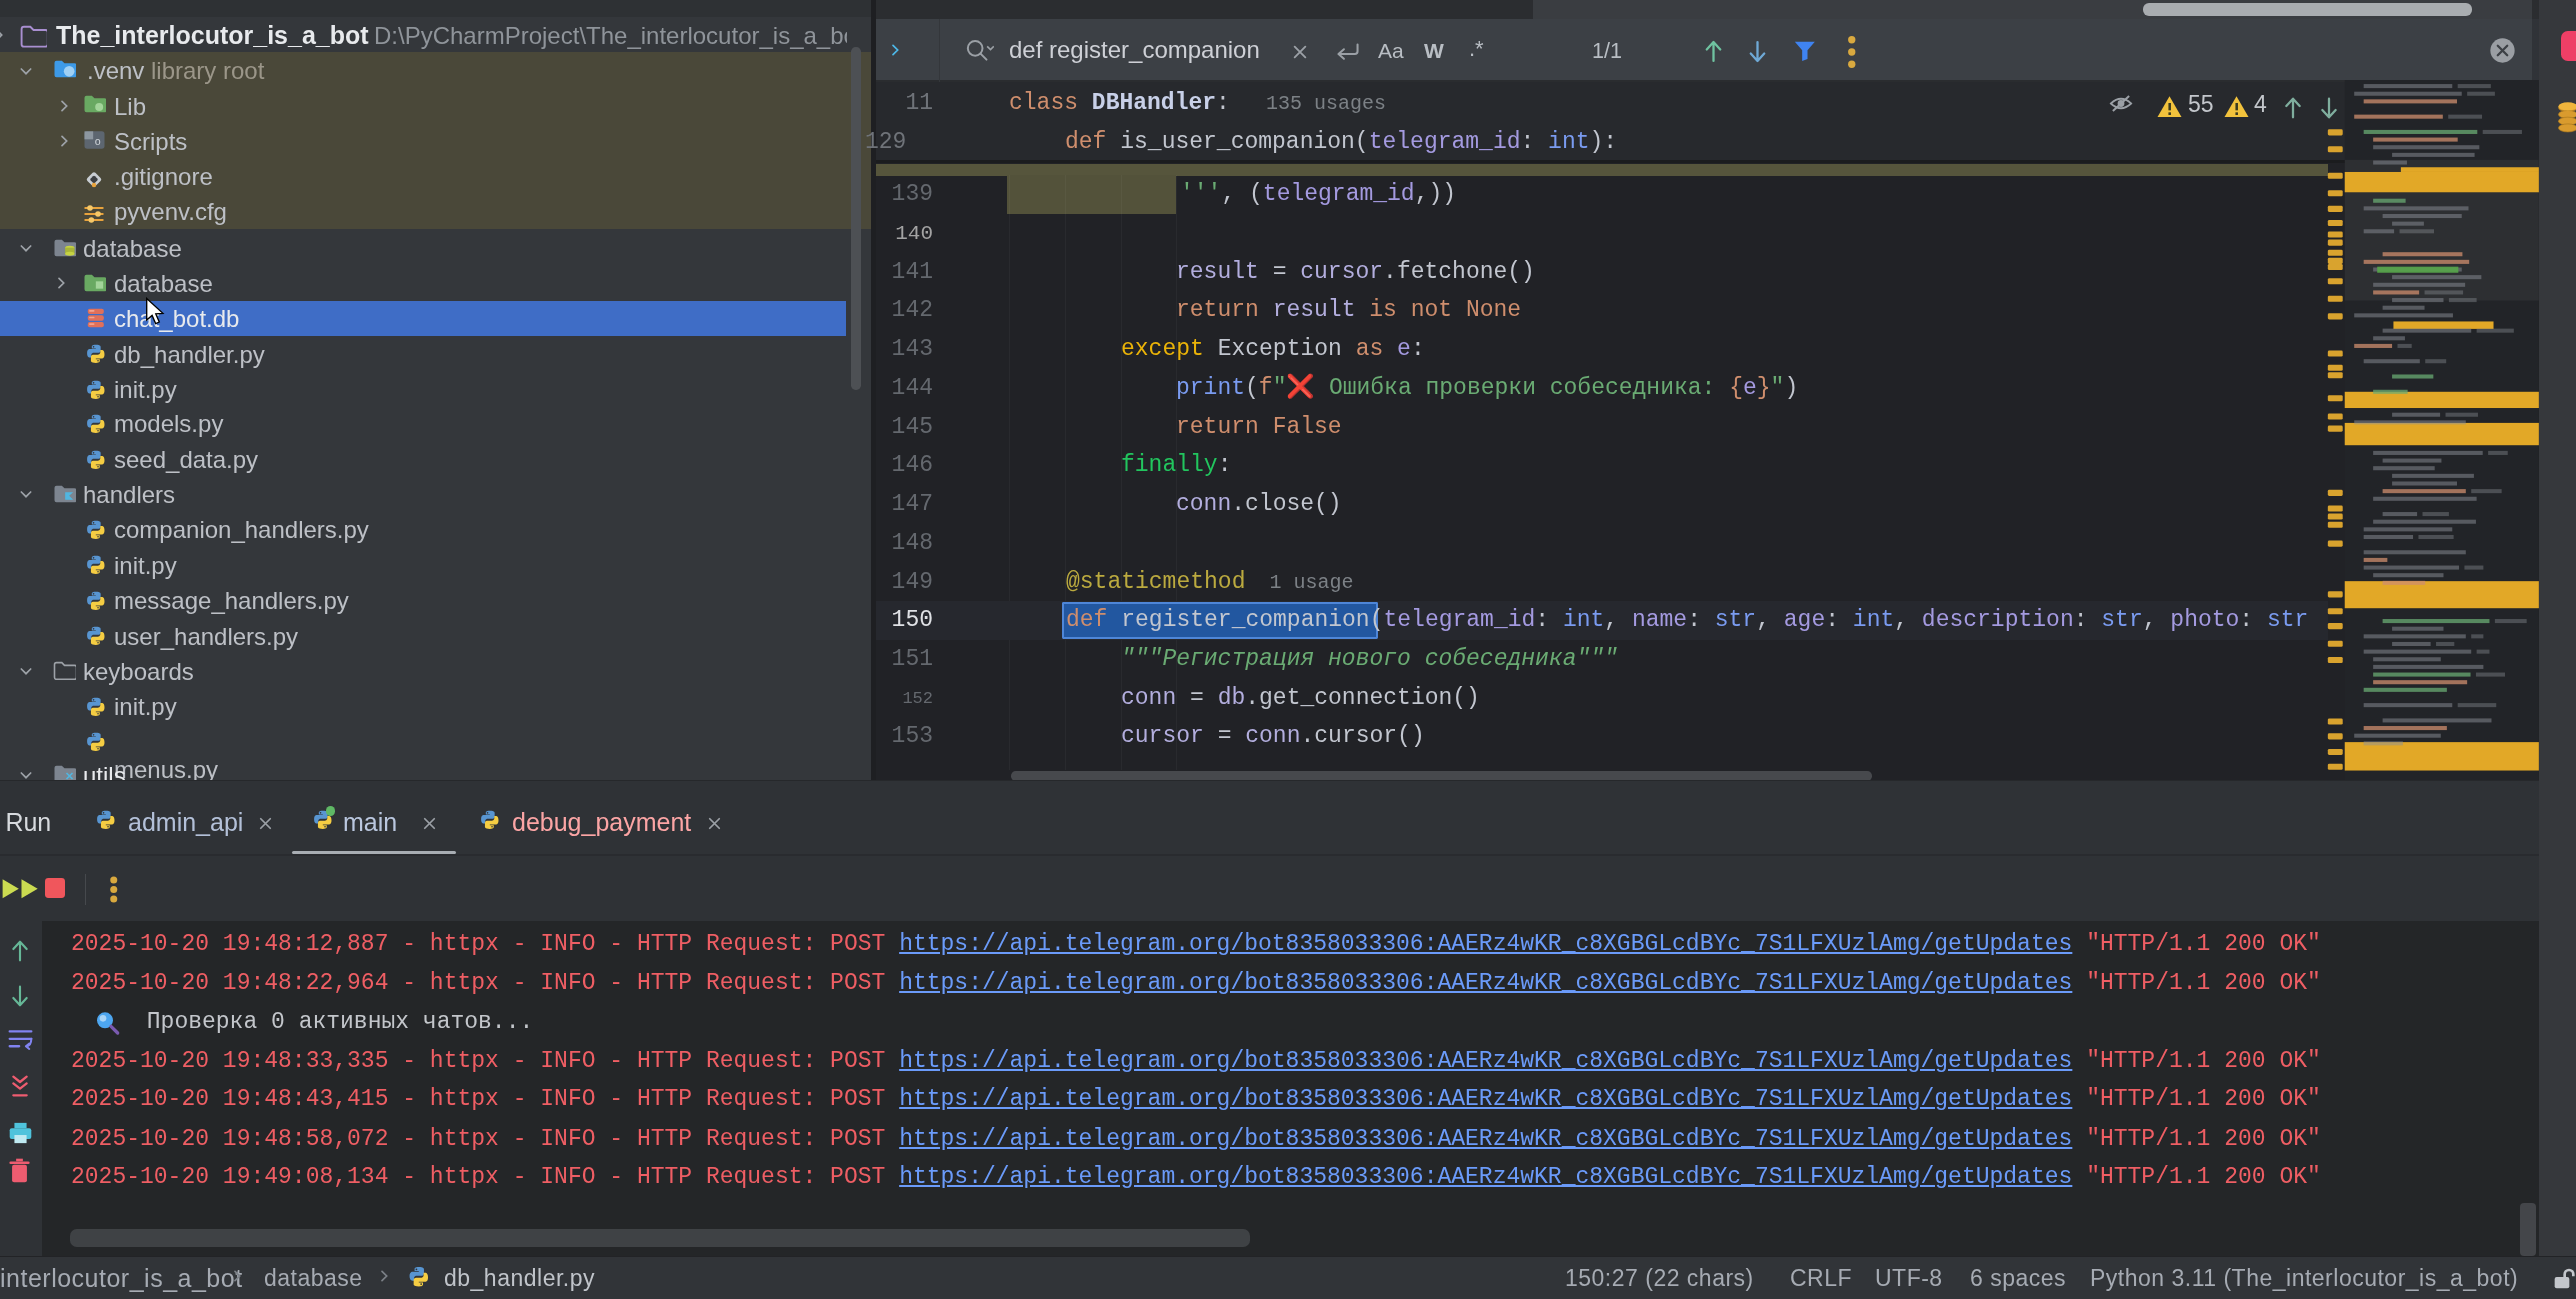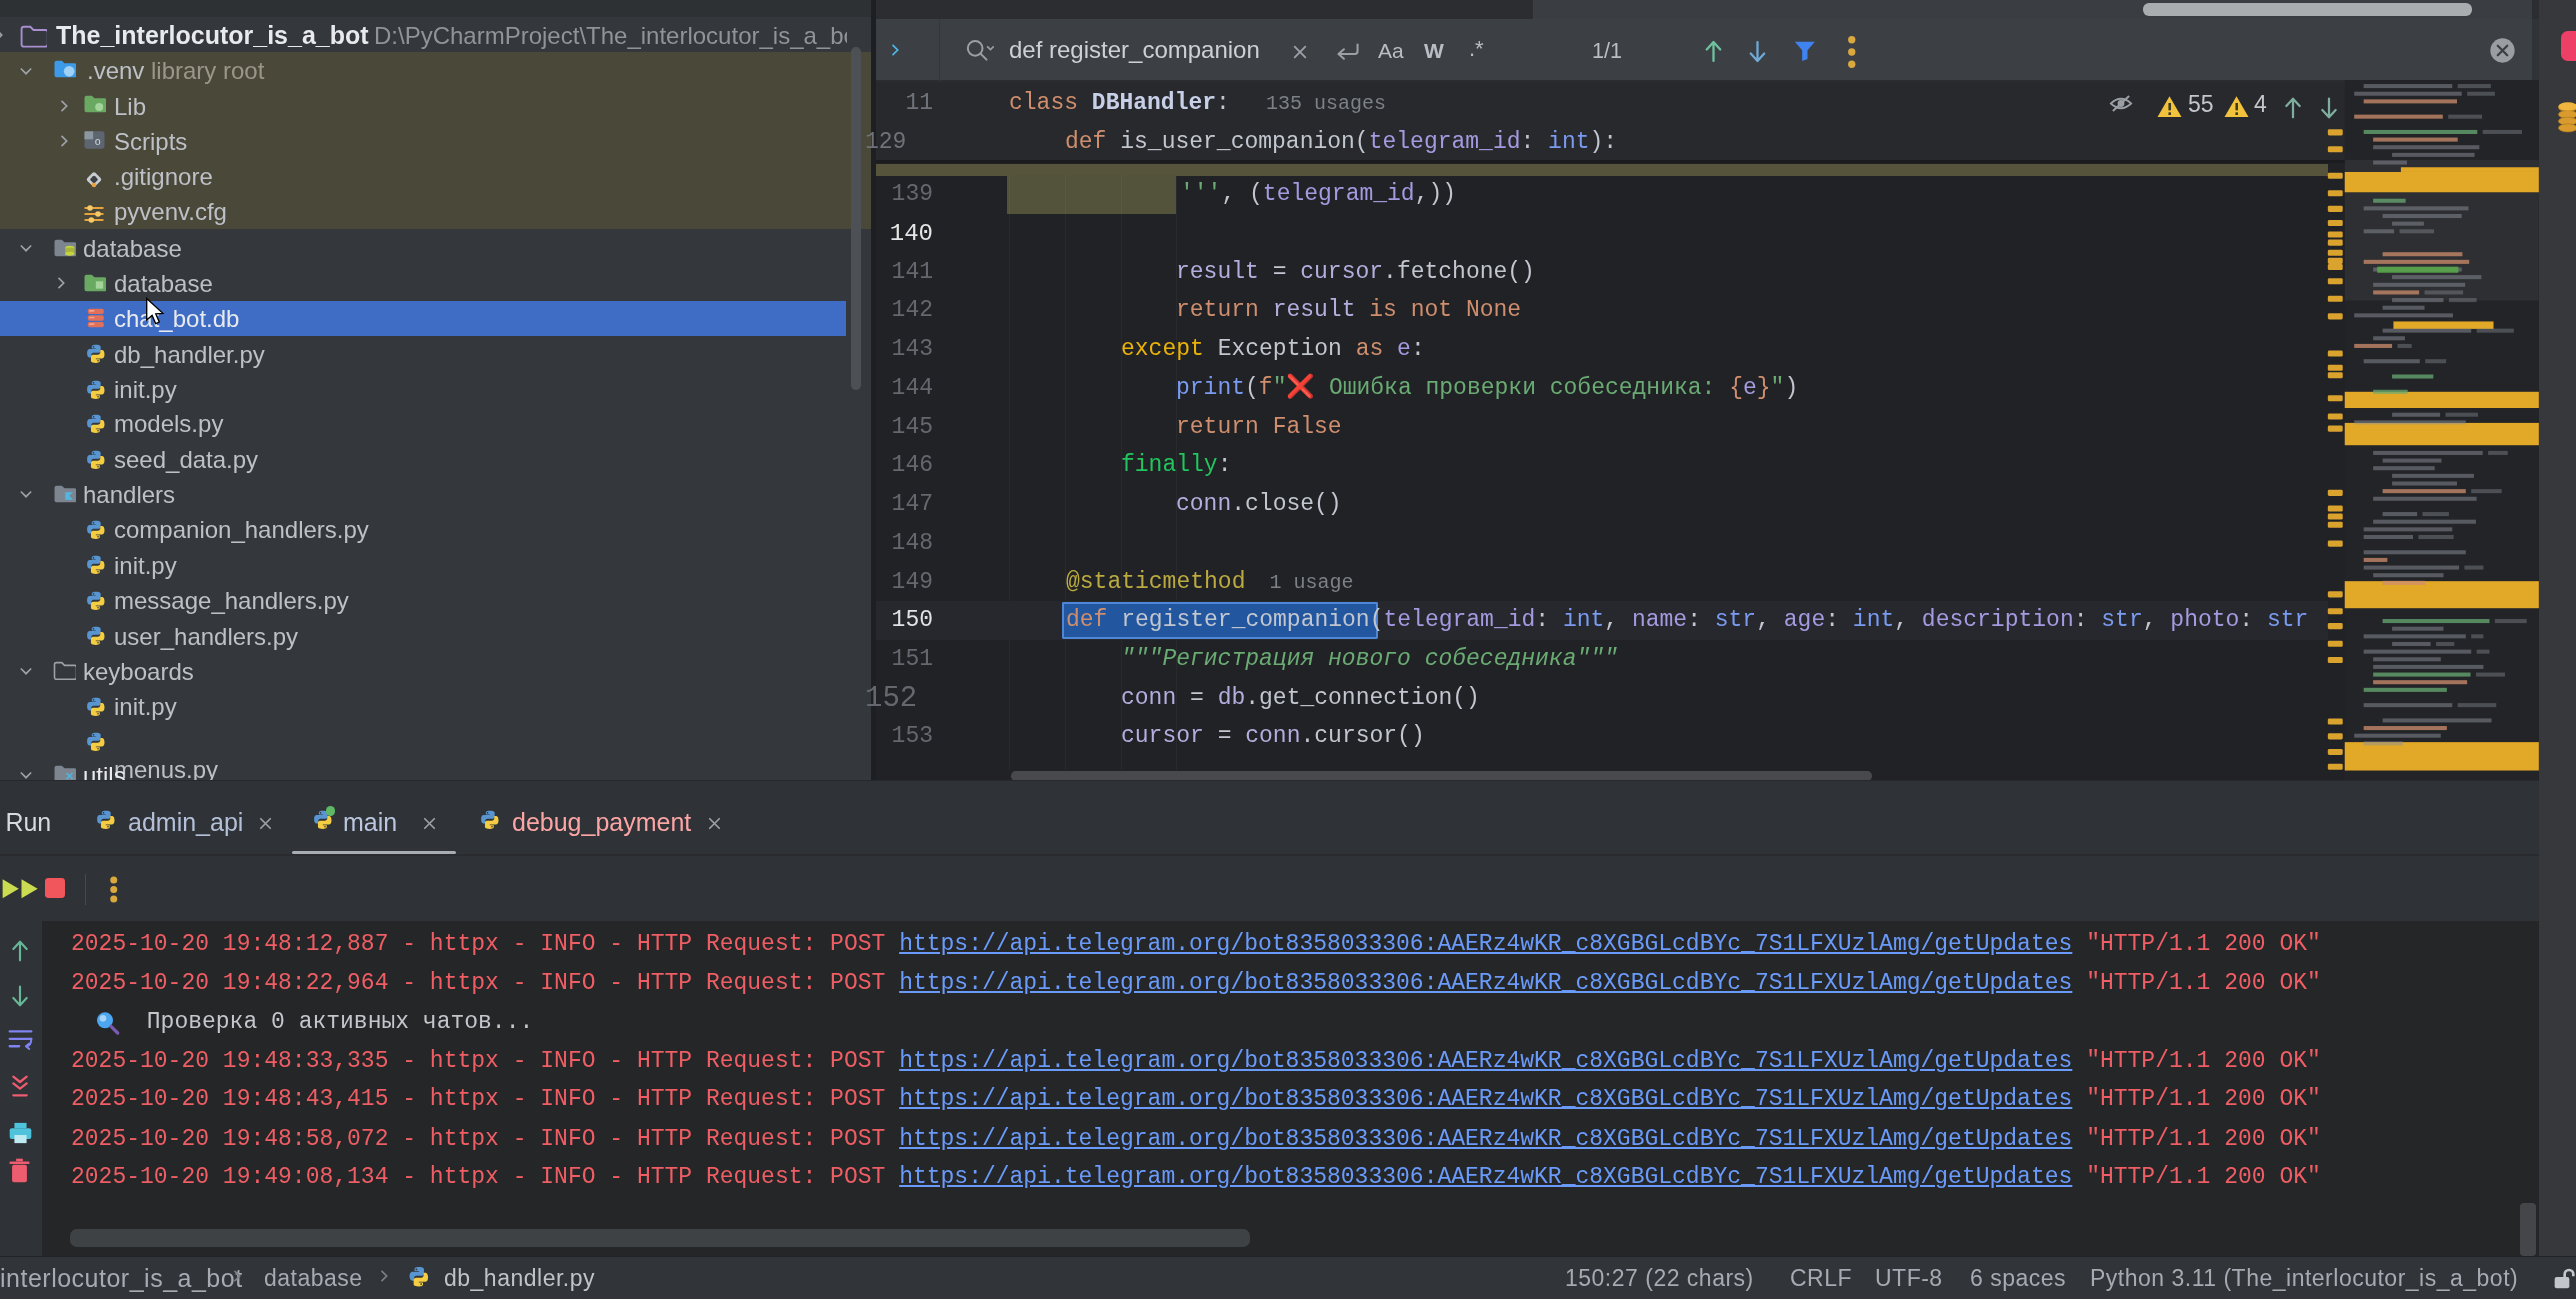--- a/index.html
+++ b/index.html
@@ -251,33 +251,33 @@
   </svg>
 <div style="position:absolute;left:876px;top:164px;width:1452px;height:11.5px;background:#56553c"></div>
 <div style="position:absolute;left:1007px;top:175px;width:169px;height:39px;background:#53523a"></div>
 <div style="position:absolute;left:1009px;top:175px;width:1.4px;height:595px;background:rgba(255,255,255,0.04)"></div>
 <div style="position:absolute;left:1065px;top:175px;width:1.4px;height:595px;background:rgba(255,255,255,0.04)"></div>
 <div style="position:absolute;left:1121px;top:175px;width:1.4px;height:595px;background:rgba(255,255,255,0.04)"></div>
 <div style="position:absolute;left:1176px;top:175px;width:1.4px;height:595px;background:rgba(255,255,255,0.04)"></div>
 <div style="position:absolute;left:876px;top:601px;width:1452px;height:39px;background:#26282e"></div>
 <div style="position:absolute;left:1062px;top:602px;width:316px;height:37px;background:#2257a0;border:2px solid #4e86d8;border-radius:1.4px"></div>
 <div style="position:absolute;left:865px;top:175px;width:68px;height:39px;text-align:right;font-family:'Liberation Mono',monospace;font-size:23px;line-height:39px;white-space:pre;color:#64686e">139</div>
-<div style="position:absolute;left:865px;top:214px;width:68px;height:39px;text-align:right;font-family:'Liberation Mono',monospace;font-size:24px;line-height:39px;white-space:pre;color:#e5e5e5">140</div>
+<div style="position:absolute;left:865px;top:214px;width:68px;height:39px;text-align:right;font-family:'Liberation Mono',monospace;font-size:21px;line-height:39px;white-space:pre;color:#a3a3a3">140</div>
 <div style="position:absolute;left:865px;top:253px;width:68px;height:39px;text-align:right;font-family:'Liberation Mono',monospace;font-size:23px;line-height:39px;white-space:pre;color:#64686e">141</div>
 <div style="position:absolute;left:865px;top:291px;width:68px;height:39px;text-align:right;font-family:'Liberation Mono',monospace;font-size:23px;line-height:39px;white-space:pre;color:#64686e">142</div>
 <div style="position:absolute;left:865px;top:330px;width:68px;height:39px;text-align:right;font-family:'Liberation Mono',monospace;font-size:23px;line-height:39px;white-space:pre;color:#64686e">143</div>
 <div style="position:absolute;left:865px;top:369px;width:68px;height:39px;text-align:right;font-family:'Liberation Mono',monospace;font-size:23px;line-height:39px;white-space:pre;color:#64686e">144</div>
 <div style="position:absolute;left:865px;top:408px;width:68px;height:39px;text-align:right;font-family:'Liberation Mono',monospace;font-size:23px;line-height:39px;white-space:pre;color:#64686e">145</div>
 <div style="position:absolute;left:865px;top:446px;width:68px;height:39px;text-align:right;font-family:'Liberation Mono',monospace;font-size:23px;line-height:39px;white-space:pre;color:#64686e">146</div>
 <div style="position:absolute;left:865px;top:485px;width:68px;height:39px;text-align:right;font-family:'Liberation Mono',monospace;font-size:23px;line-height:39px;white-space:pre;color:#64686e">147</div>
 <div style="position:absolute;left:865px;top:524px;width:68px;height:39px;text-align:right;font-family:'Liberation Mono',monospace;font-size:23px;line-height:39px;white-space:pre;color:#64686e">148</div>
 <div style="position:absolute;left:865px;top:563px;width:68px;height:39px;text-align:right;font-family:'Liberation Mono',monospace;font-size:23px;line-height:39px;white-space:pre;color:#64686e">149</div>
 <div style="position:absolute;left:865px;top:601px;width:68px;height:39px;text-align:right;font-family:'Liberation Mono',monospace;font-size:23px;line-height:39px;white-space:pre;color:#dfe1e5">150</div>
 <div style="position:absolute;left:865px;top:640px;width:68px;height:39px;text-align:right;font-family:'Liberation Mono',monospace;font-size:23px;line-height:39px;white-space:pre;color:#64686e">151</div>
-<div style="position:absolute;left:865px;top:679px;width:68px;height:39px;text-align:left;font-family:'Liberation Mono',monospace;font-size:29px;line-height:39px;white-space:pre;color:#64686e">152</div>
+<div style="position:absolute;left:865px;top:679px;width:68px;height:39px;text-align:right;font-family:'Liberation Mono',monospace;font-size:17px;line-height:39px;white-space:pre;color:#64686e">152</div>
 <div style="position:absolute;left:865px;top:717px;width:68px;height:39px;text-align:right;font-family:'Liberation Mono',monospace;font-size:23px;line-height:39px;white-space:pre;color:#64686e">153</div>
 <div style="position:absolute;left:865px;top:791px;width:68px;height:39px;text-align:right;font-family:'Liberation Mono',monospace;font-size:23px;line-height:39px;white-space:pre;color:#64686e">154</div>
 <div style="position:absolute;left:1180px;top:175px;height:39px;font-family:'Liberation Mono',monospace;font-size:23px;line-height:39px;white-space:pre;color:#c2c6cf"><span style="color:#6aab73">'''</span>, (<span style="color:#a49ae0">telegram_id</span>,))</div>
 <div style="position:absolute;left:1176px;top:253px;height:39px;font-family:'Liberation Mono',monospace;font-size:23px;line-height:39px;white-space:pre;color:#c2c6cf"><span style="color:#b3aede">result</span> = <span style="color:#b3aede">cursor</span>.fetchone()</div>
 <div style="position:absolute;left:1176px;top:291px;height:39px;font-family:'Liberation Mono',monospace;font-size:23px;line-height:39px;white-space:pre;color:#c2c6cf"><span style="color:#cf8e6d">return </span><span style="color:#b3aede">result</span> <span style="color:#cf8e6d">is not </span><span style="color:#cf8e6d">None</span></div>
 <div style="position:absolute;left:1121px;top:330px;height:39px;font-family:'Liberation Mono',monospace;font-size:23px;line-height:39px;white-space:pre;color:#c2c6cf"><span style="color:#eab308">except </span>Exception<span style="color:#cf8e6d"> as </span><span style="color:#a49ae0">e</span>:</div>
 <div style="position:absolute;left:1176px;top:369px;height:39px;font-family:'Liberation Mono',monospace;font-size:23px;line-height:39px;white-space:pre;color:#c2c6cf"><span style="color:#7a9bf0">print</span>(<span style="color:#cf8e6d">f</span><span style="color:#6aab73">"</span><span style="color:#ef4b57;font-weight:bold">❌</span><span style="color:#6aab73"> Ошибка проверки собеседника: </span><span style="color:#cf8e6d">{</span><span style="color:#a49ae0">e</span><span style="color:#cf8e6d">}</span><span style="color:#6aab73">"</span>)</div>
 <div style="position:absolute;left:1176px;top:408px;height:39px;font-family:'Liberation Mono',monospace;font-size:23px;line-height:39px;white-space:pre;color:#c2c6cf"><span style="color:#cf8e6d">return </span><span style="color:#cf8e6d">False</span></div>
 <div style="position:absolute;left:1121px;top:446px;height:39px;font-family:'Liberation Mono',monospace;font-size:23px;line-height:39px;white-space:pre;color:#c2c6cf"><span style="color:#22c55e">finally</span>:</div>
 <div style="position:absolute;left:1176px;top:485px;height:39px;font-family:'Liberation Mono',monospace;font-size:23px;line-height:39px;white-space:pre;color:#c2c6cf"><span style="color:#b3aede">conn</span>.close()</div>

